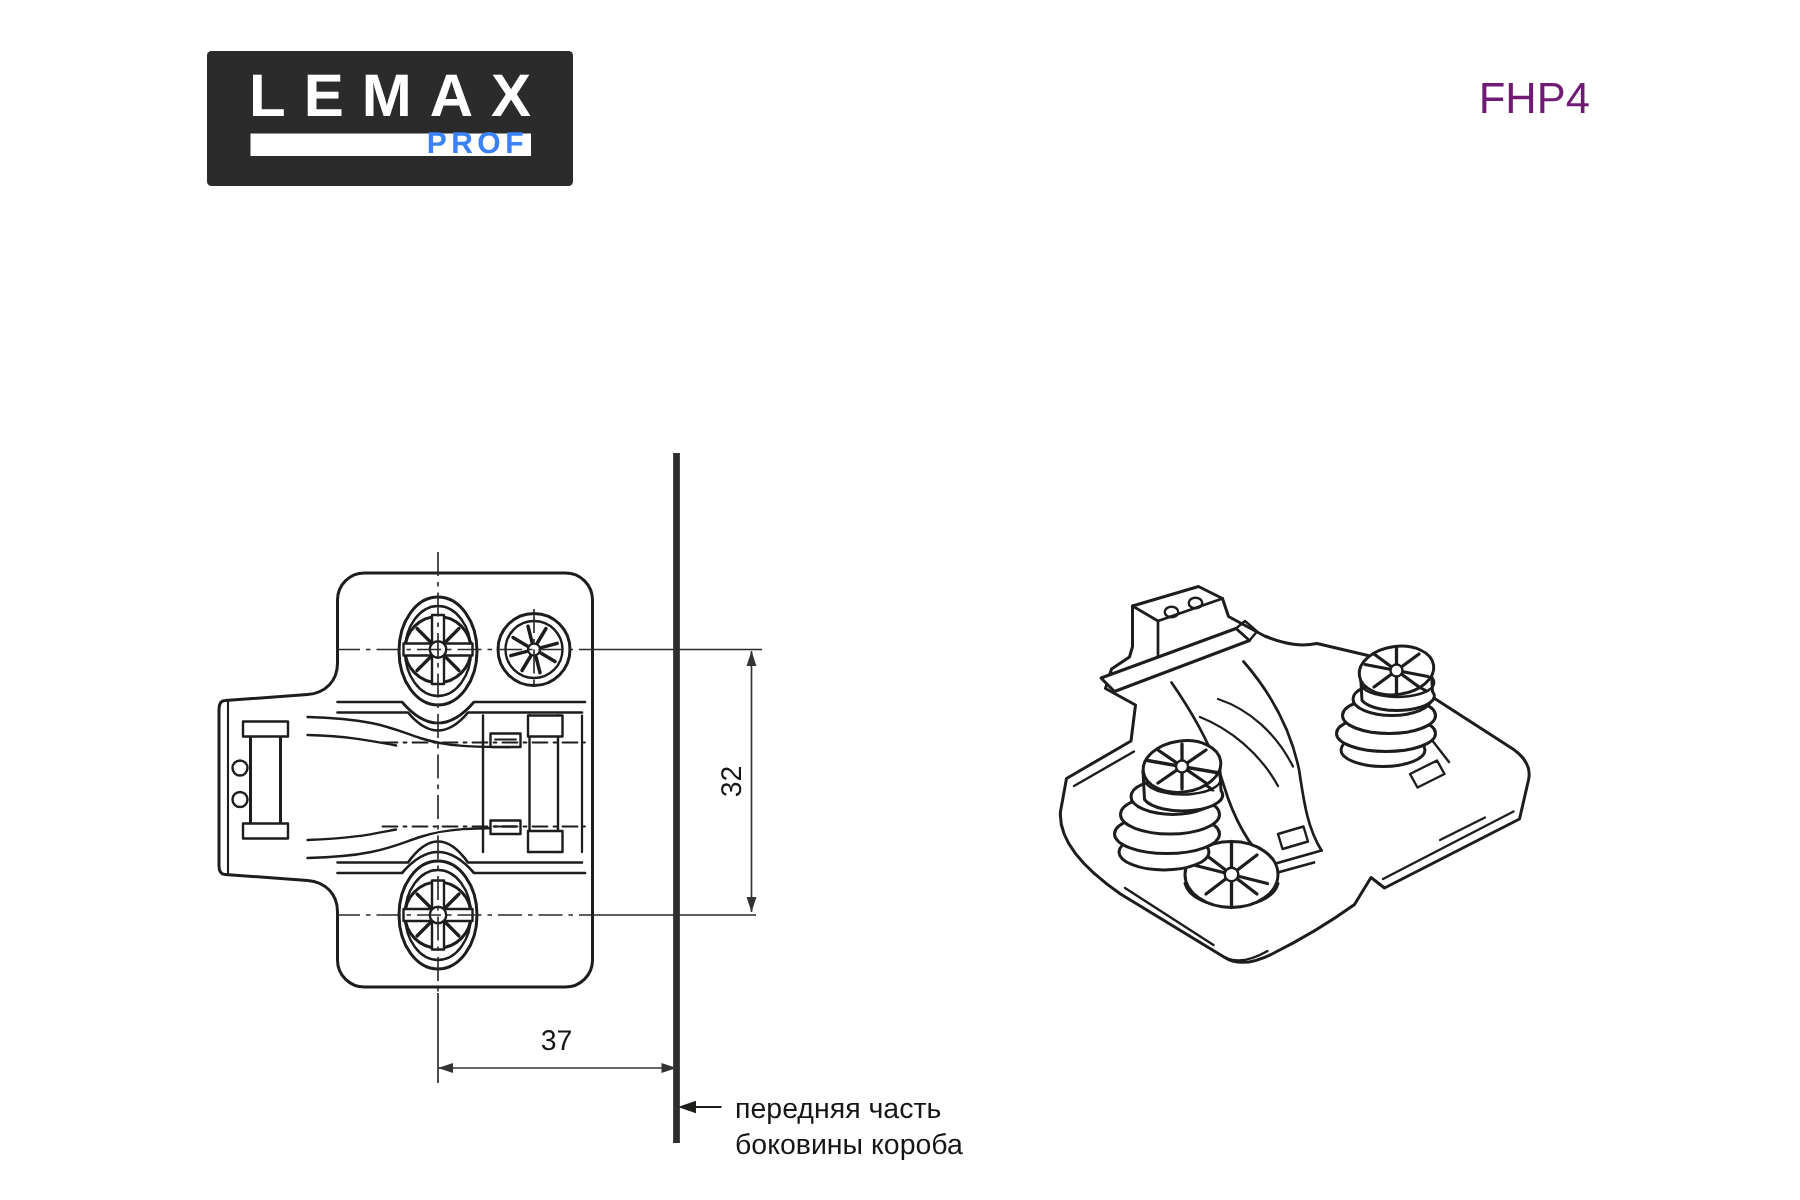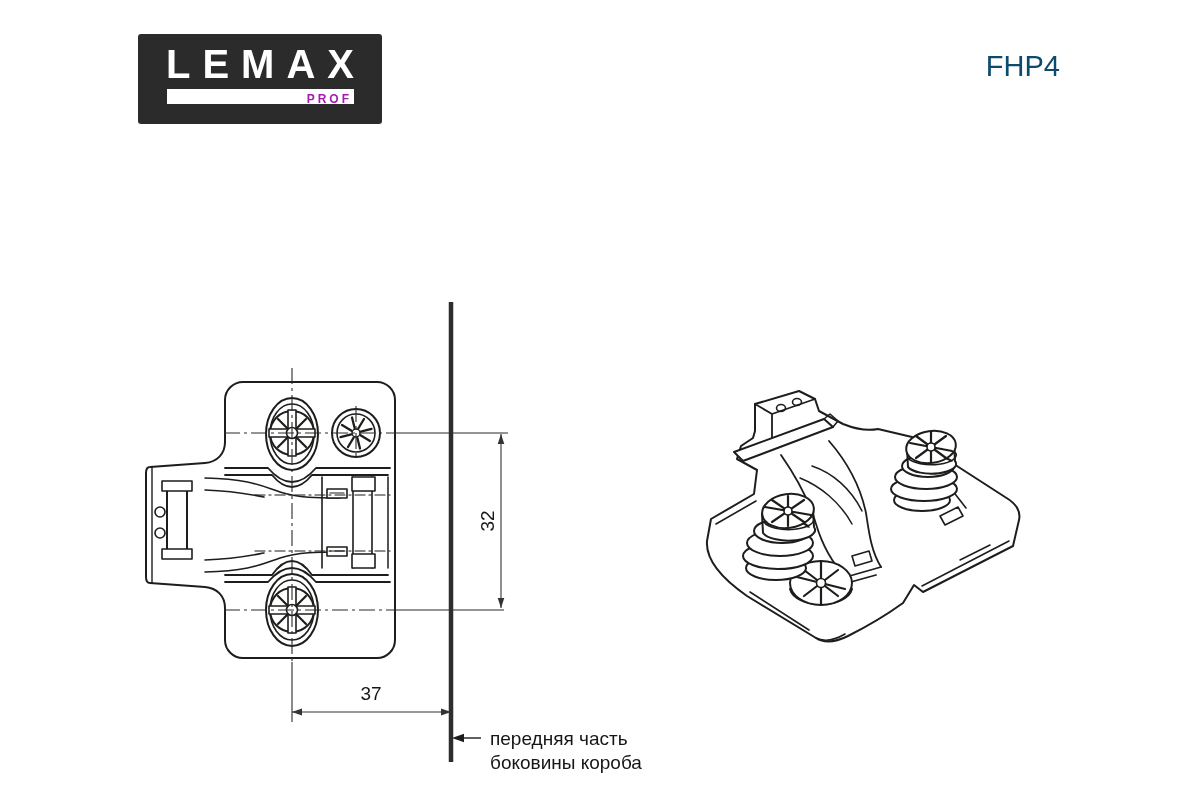--- a/index.html
+++ b/index.html
@@ -8,27 +8,27 @@
   .stage{position:absolute;left:0;top:0;width:1200px;height:800px;}
 
   
   .logo{position:absolute;left:138px;top:34px;width:244px;height:90px;
         background:#2b2b2b;border-radius:3px;}
   .logo-word{position:absolute;left:0;right:0;top:8px;text-align:center;
         color:#fff;font-weight:bold;font-size:40px;letter-spacing:12px;
         padding-left:12px;}
   .logo-bar{position:absolute;left:29px;right:28px;bottom:20px;height:15px;
         background:#fff;text-align:right;}
-  .logo-prof{display:inline-block;color:#a21caf;font-weight:bold;font-size:12px;
+  .logo-prof{display:inline-block;color:#3b82f6;font-weight:bold;font-size:20px;
         letter-spacing:3px;line-height:15px;padding-right:2px;}
 
   
   .titleblock{position:absolute;right:140px;top:50px;text-align:right;}
   .page-title{font-size:30px;font-weight:bold;line-height:33px;letter-spacing:.3px;color:#161616;}
-  .model{font-size:29px;font-weight:400;line-height:33px;color:#0c4a6e;}
+  .model{font-size:29px;font-weight:400;line-height:33px;color:#701a75;}
 
   svg text{font-family:"Liberation Sans",sans-serif;}
   .dimtxt{font-size:19px;fill:#161616;}
   .lbltxt{font-size:19px;fill:#161616;}
 </style>
 </head>
 <body>
 
 <div class="stage">
 

